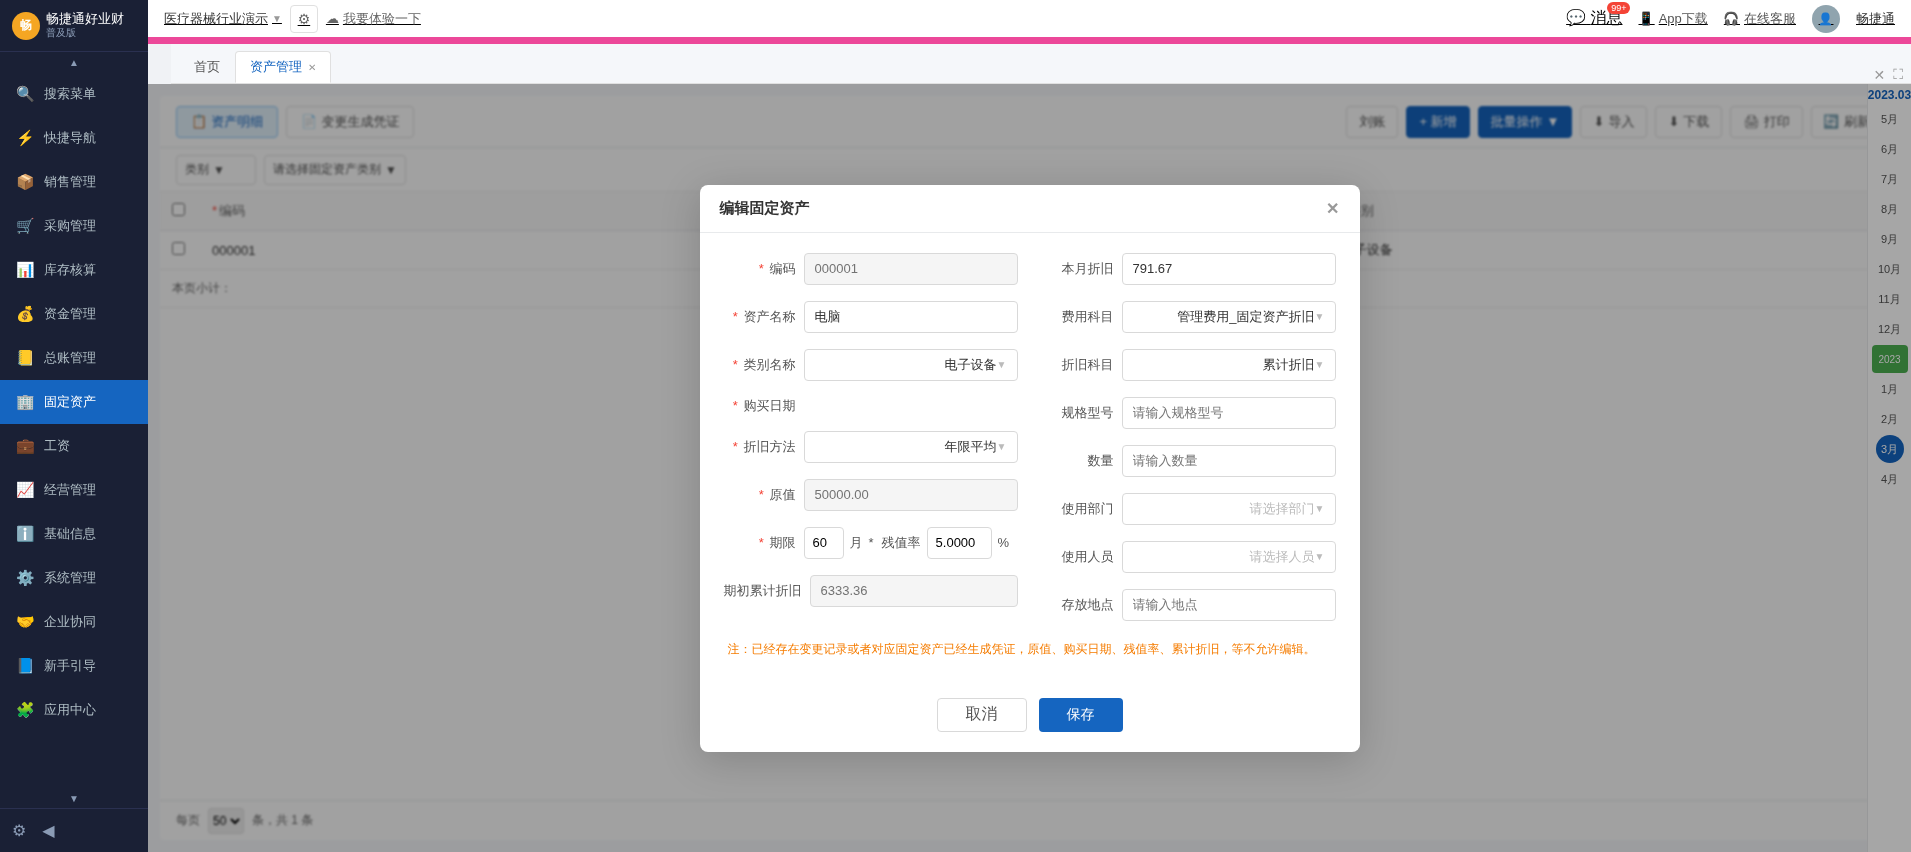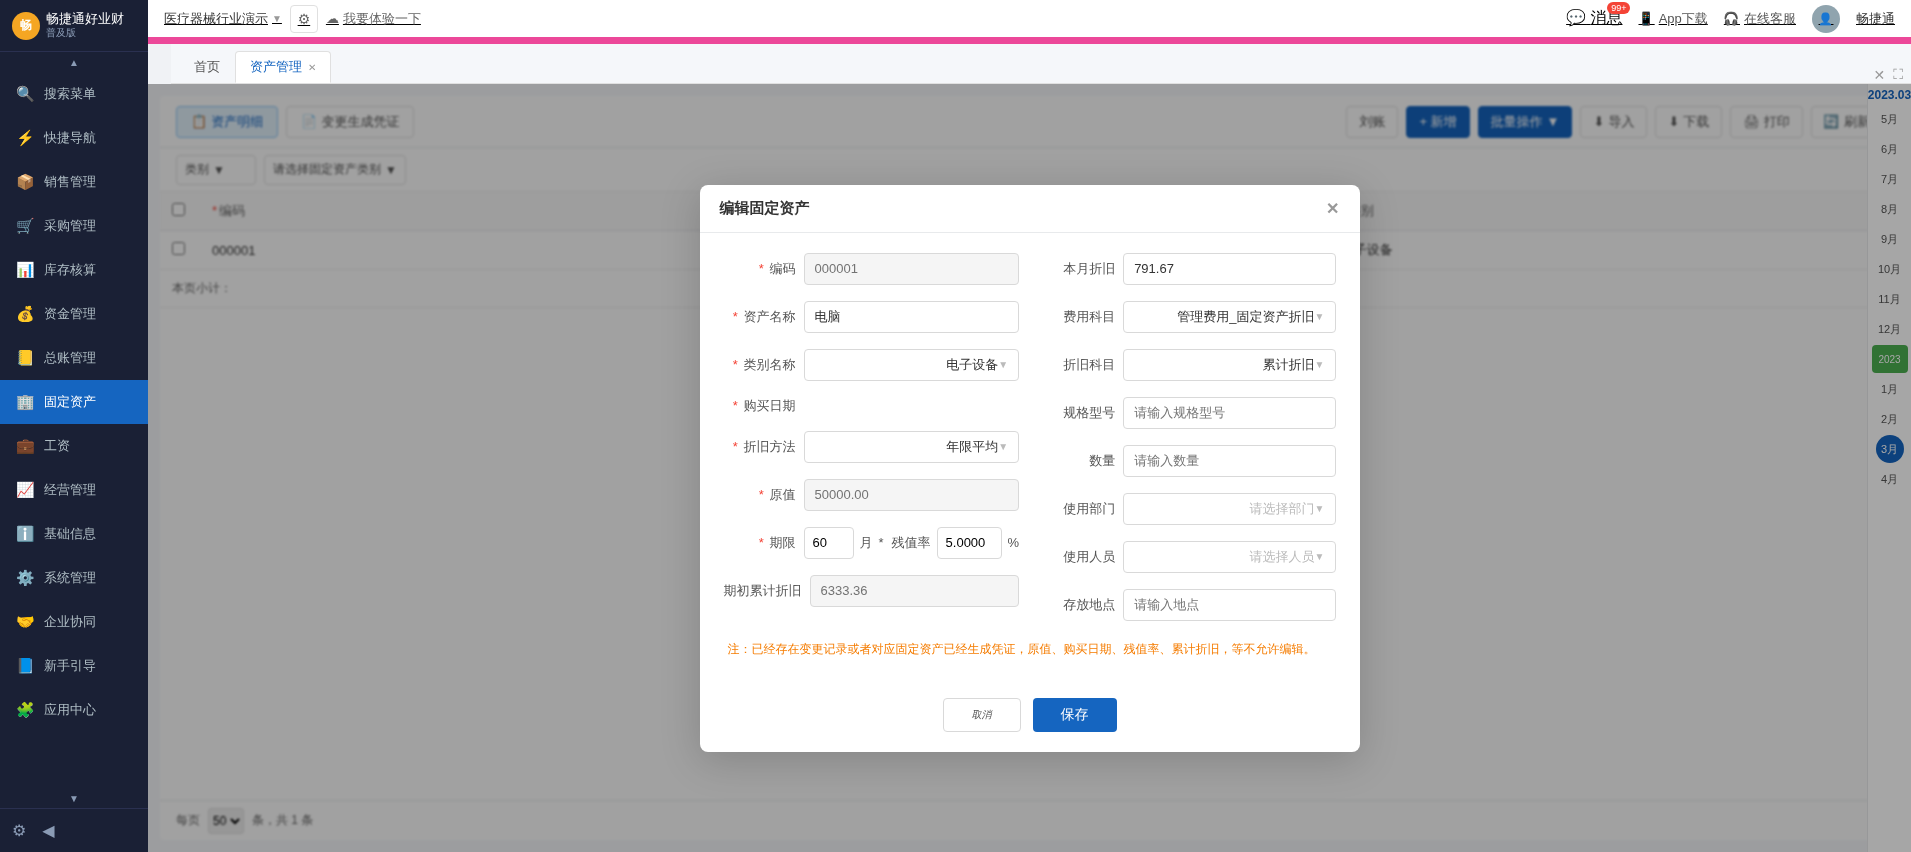--- a/index.html
+++ b/index.html
@@ -322,21 +322,21 @@
     }
     .dialog-footer {
       display: flex;
       justify-content: center;
       gap: 12px;
       padding: 8px 20px 20px;
     }
     .btn-cancel {
       height: 34px; padding: 0 28px;
       border: 1px solid #d9d9d9; border-radius: 4px;
-      background: #fff; color: #555; font-size: 10px; cursor: pointer; font-style: italic;
+      background: #fff; color: #555; font-size: 16px; cursor: pointer;
     }
     .btn-save {
       height: 34px; padding: 0 28px;
       border: none; border-radius: 4px;
       background: #1565c0; color: #fff; font-size: 14px; cursor: pointer;
     }
   </style>
 </head>
 <body>
 
@@ -637,21 +637,21 @@
                 </span>
                 <input class="form-input disabled" type="text" value="50000.00" readonly="" style="">
               </div>
 
               <div class="form-row">
                 <span class="form-label">
                   <span class="form-required">*</span>
                   <span>期限</span>
                 </span>
                 <div class="inline-group">
-                  <input class="inline-input" type="text" value="60" style="width: 50px;">
+                  <input class="inline-input" type="text" value="60" style="width: 40px;">
                   <span class="inline-label">月</span>
                   <span class="form-required inline-label">*</span>
                   <span class="inline-label">残值率</span>
                   <input class="inline-input" type="text" value="5.0000" style="width: 65px;">
                   <span class="inline-label">%</span>
                 </div>
               </div>
 
               <div class="form-row">
                 <span class="form-label">

